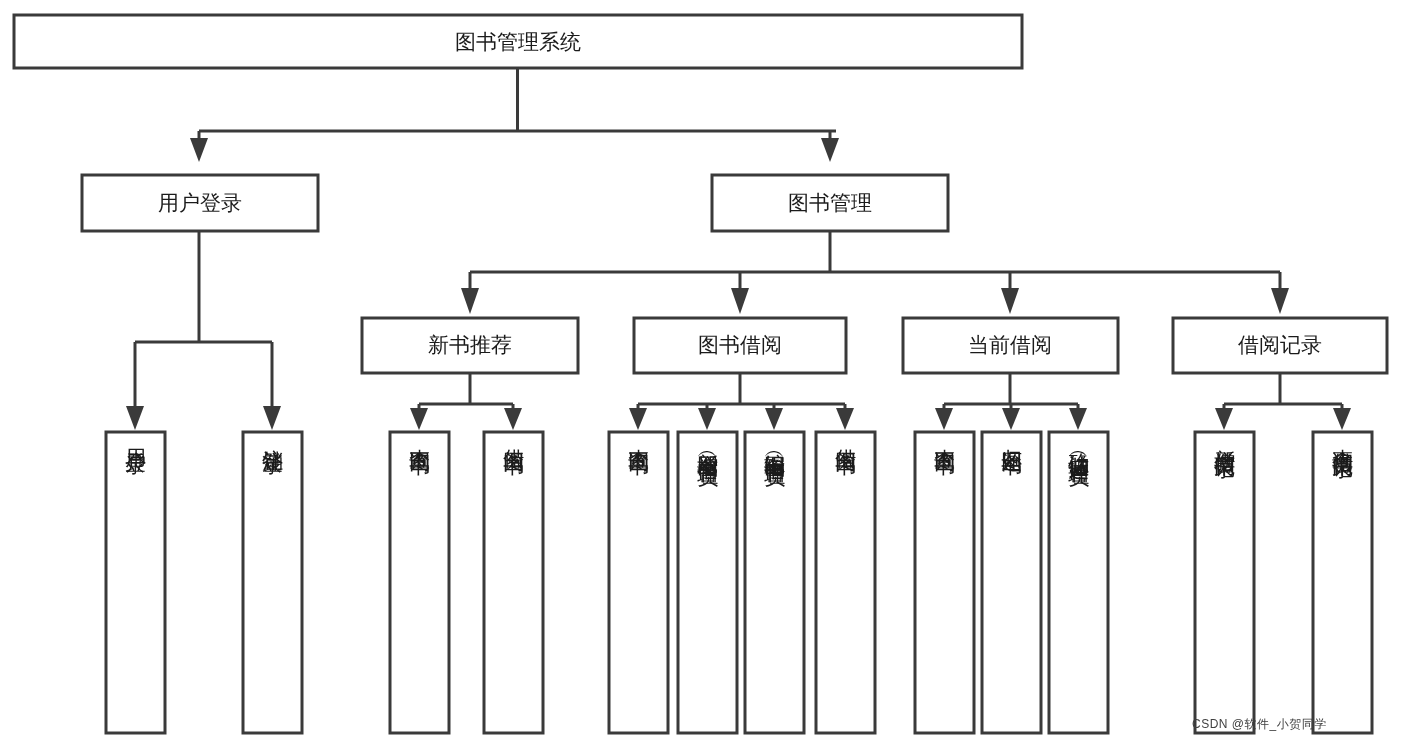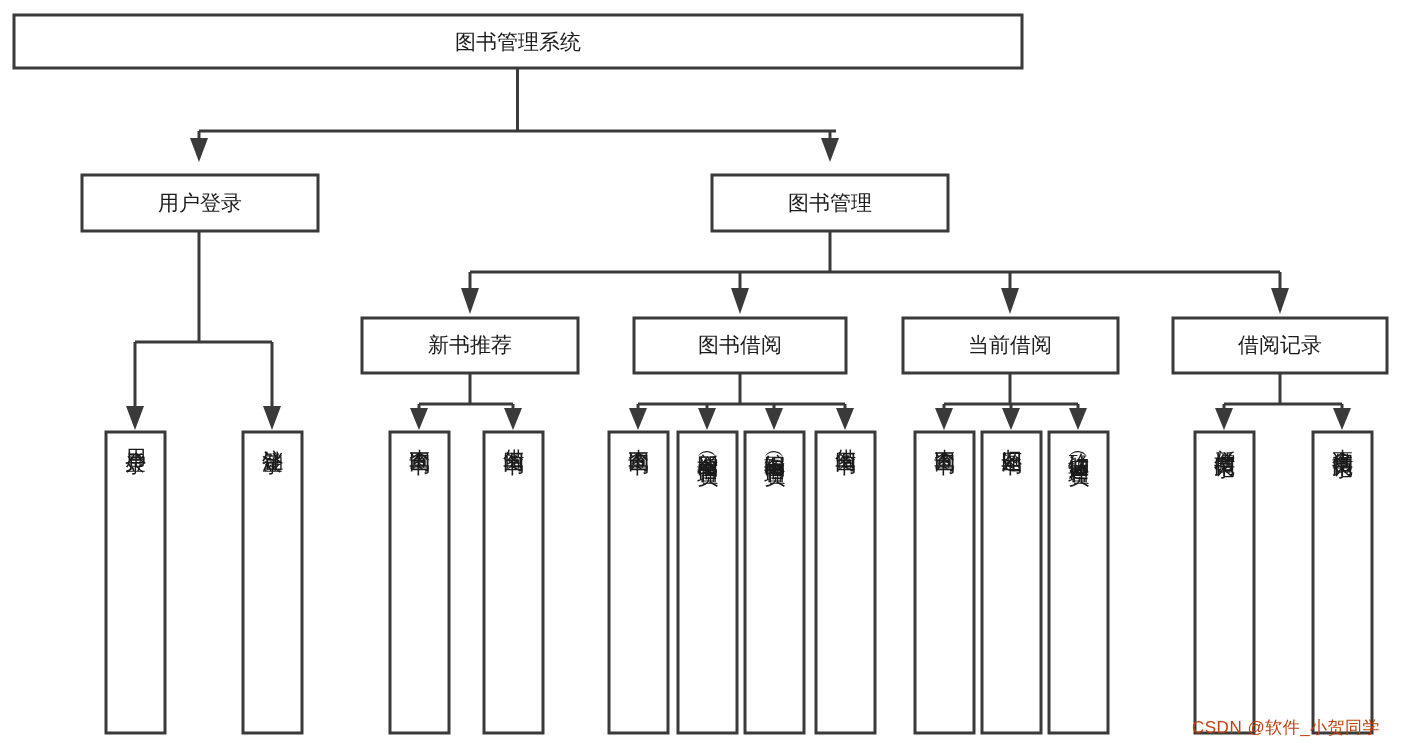--- a/index.html
+++ b/index.html
@@ -59,22 +59,22 @@
     letter-spacing: 2px;
     text-align: start;
     pointer-events: none;
     display: flex;
     justify-content: flex-start;
     align-items: center;
   }
   .watermark {
     position: absolute;
     font-family: "Liberation Sans", "DejaVu Sans", sans-serif;
-    font-size: 17px;
-    color: #c2410c;
+    font-size: 12px;
+    color: #404040;
     white-space: nowrap;
     letter-spacing: 0.5px;
   }
 </style>
 </head>
 <body>
 
 <div id="diagram-root">
 
   <svg class="diagram-canvas" viewBox="0 0 1405 747">

